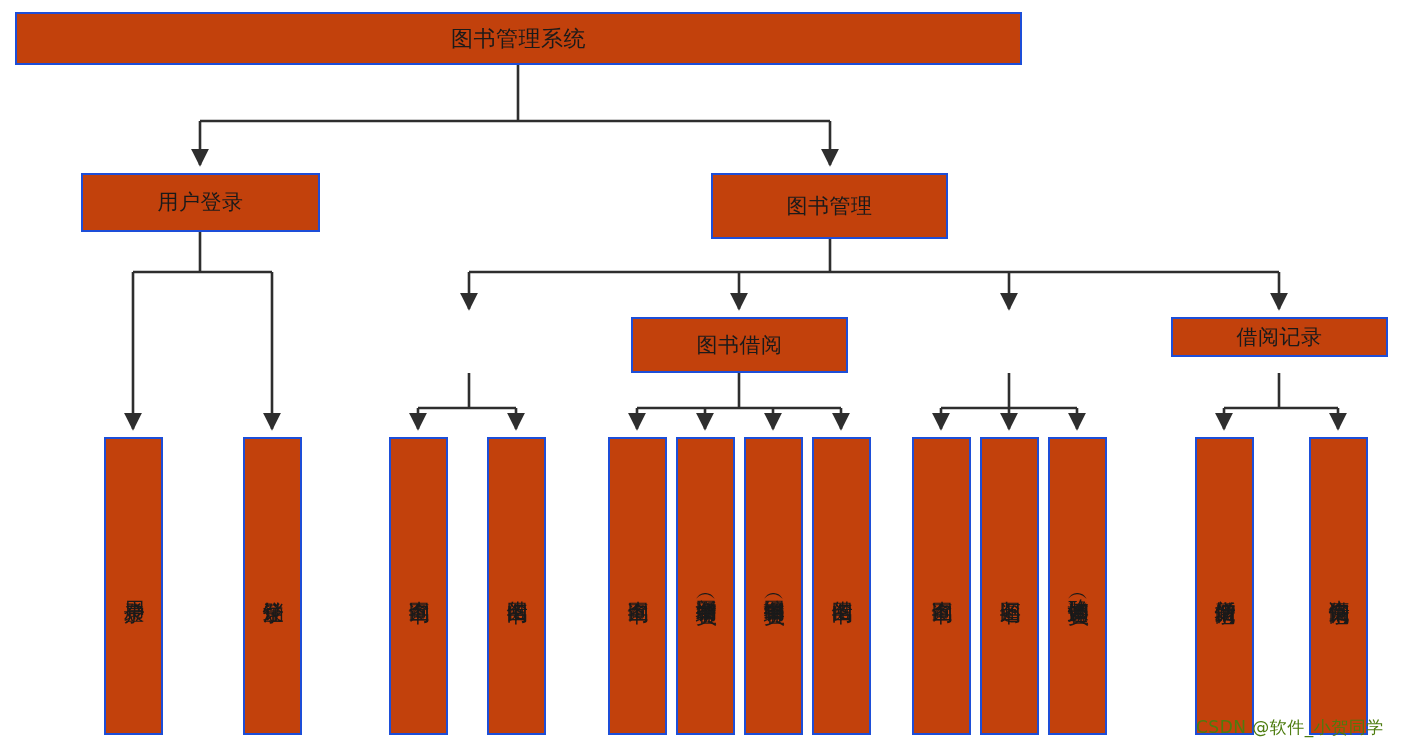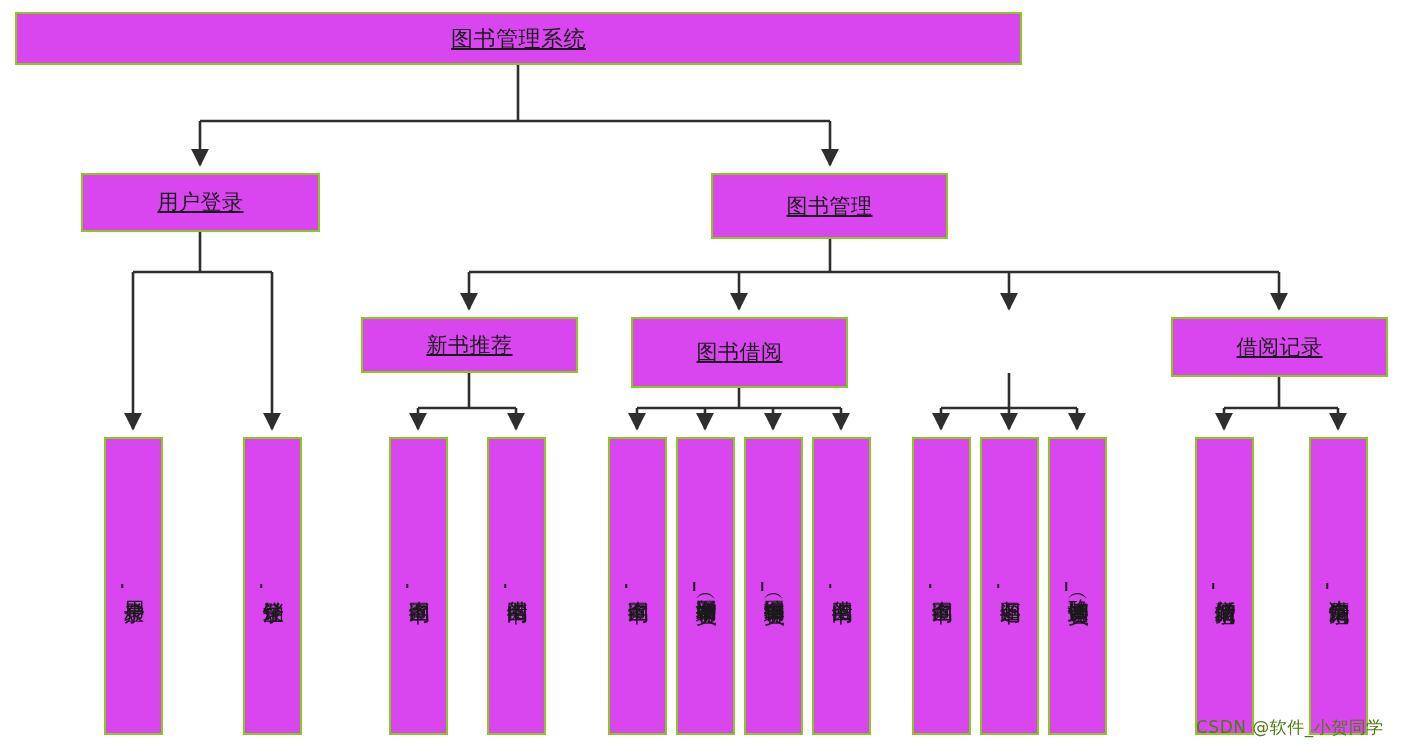--- a/index.html
+++ b/index.html
@@ -22,27 +22,26 @@
     position: absolute;
     left: 0;
     top: 0;
     width: 1405px;
     height: 747px;
     pointer-events: none;
   }
   .node {
     position: absolute;
     box-sizing: border-box;
-    background: #d946ef;
-    border: 2px solid #84cc16;
+    background: #c2410c;
+    border: 2px solid #1d4ed8;
     display: flex;
     align-items: center;
     justify-content: center;
     color: #1a1a1a;
-    text-decoration: underline;
   }
   .node-label {
     display: block;
     line-height: 1.18;
     letter-spacing: 0.5px;
   }
   
   .node.horiz .node-label {
     writing-mode: horizontal-tb;
     font-size: 21px;
@@ -141,30 +140,27 @@
   </div>
 
   <div class="node horiz" style="left:81px; top:173px; width:239px; height:59px;">
     <span class="node-label">用户登录</span>
   </div>
 
   <div class="node horiz" style="left:711px; top:173px; width:237px; height:66px;">
     <span class="node-label">图书管理</span>
   </div>
 
-  <div class="node horiz" style="left:361px; top:317px; width:217px; height:56px;">
-    <span class="node-label">新书推荐</span>
-  </div>
-
-  <div class="node horiz" style="left:631px; top:317px; width:217px; height:71px;justify-content:center;">
+
+  <div class="node horiz" style="left:631px; top:317px; width:217px; height:56px;justify-content:center;">
     <span class="node-label">图书借阅</span>
   </div>
 
 
-  <div class="node horiz" style="left:1171px; top:317px; width:217px; height:60px;">
+  <div class="node horiz" style="left:1171px; top:317px; width:217px; height:40px;">
     <span class="node-label">借阅记录</span>
   </div>
 
   <div class="node vert" style="left:104px; top:437px; width:59px; height:298px;">
     <span class="node-label">用户登录</span>
   </div>
 
   <div class="node vert" style="left:243px; top:437px; width:59px; height:298px;">
     <span class="node-label">注销登录</span>
   </div>

